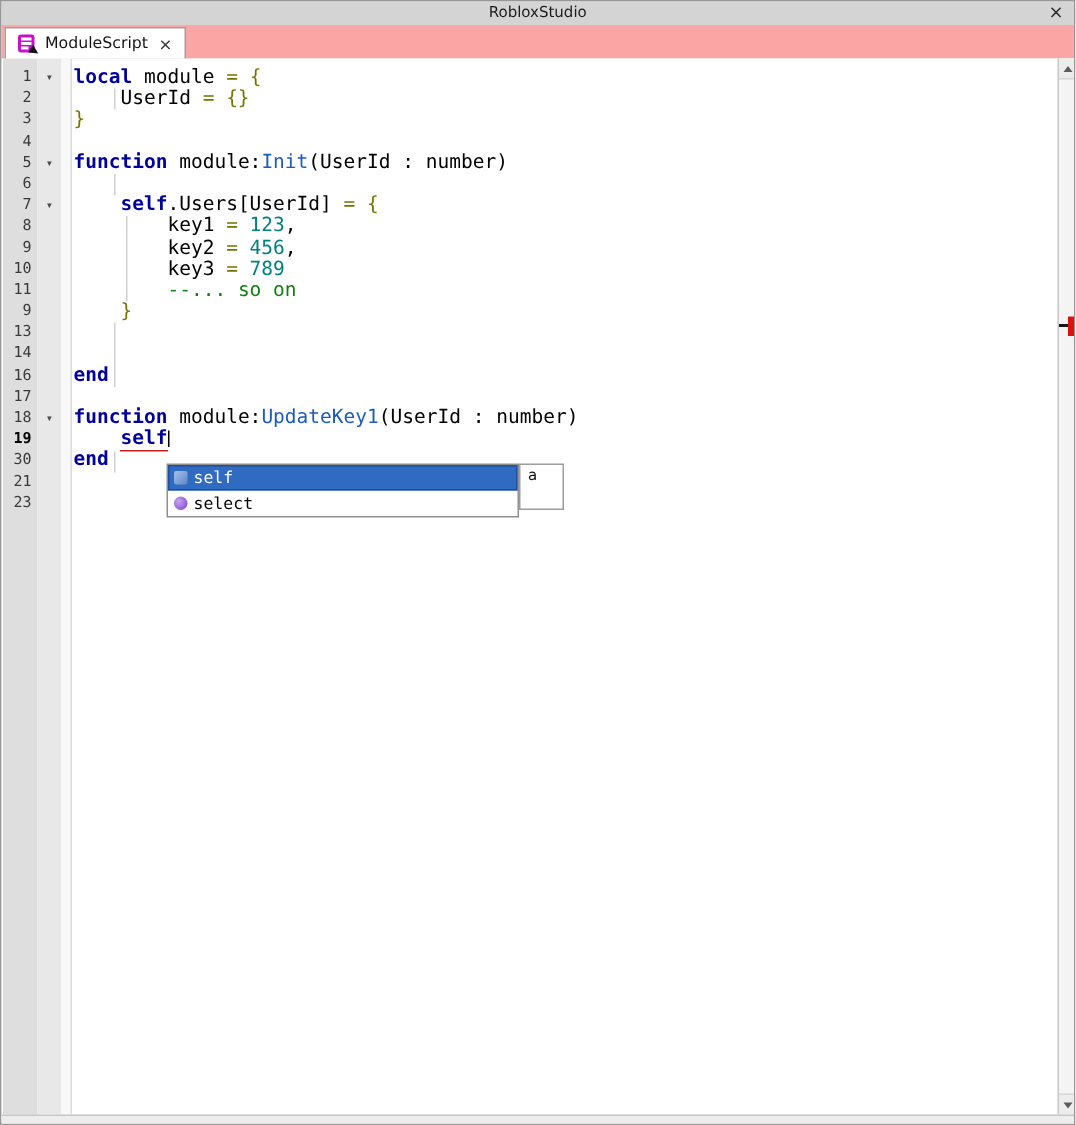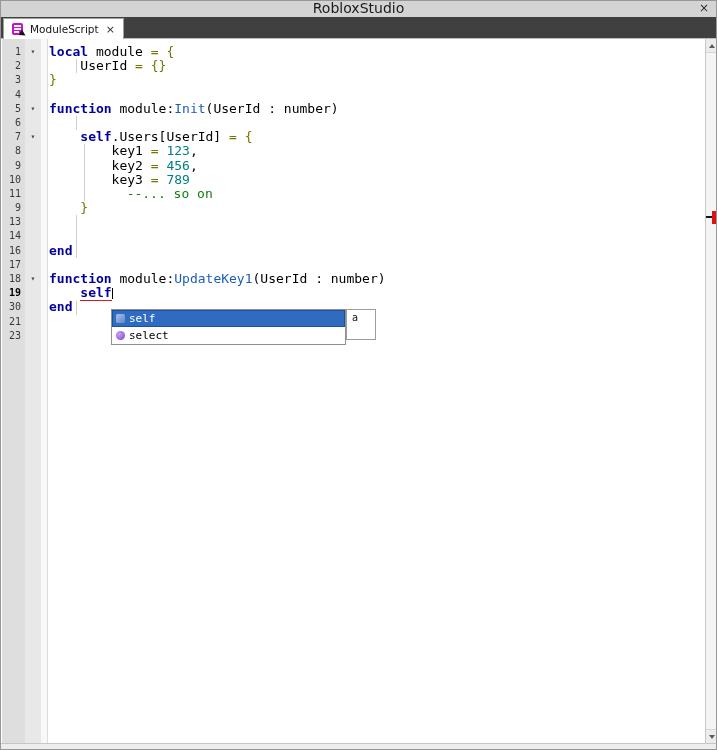--- a/index.html
+++ b/index.html
@@ -8,30 +8,30 @@
     border:1px solid #979797;background:#ffffff;overflow:hidden;
     font-family:"DejaVu Sans",sans-serif;
   }
   
   .titlebar{
     position:absolute;left:0;top:0;right:0;height:16px;
     background:#d4d4d4;border-bottom:1px solid #b2b2b2;
   }
   .title-text{
     position:absolute;left:0;right:0;top:0;height:16px;line-height:15px;
-    text-align:center;font-size:14px;color:#1b1b1b;
+    text-align:center;font-size:10px;color:#1b1b1b;
   }
   .win-close{
     position:absolute;right:7px;top:0;height:16px;line-height:15px;
     font-size:12px;color:#2a2a2a;cursor:default;
   }
   
   .tabbar{
     position:absolute;left:0;top:16px;right:0;height:22px;
-    background:#404040;border-bottom:1px solid #bdbdbd;box-sizing:border-box;
+    background:#fca5a5;border-bottom:1px solid #bdbdbd;box-sizing:border-box;
   }
   .tab{
     position:absolute;left:2px;top:1px;height:21px;box-sizing:border-box;
     background:#ffffff;border:1px solid #9f9f9f;border-bottom:none;
     display:flex;align-items:center;gap:5px;padding:0 8px;z-index:2;
   }
   .tab-label{font-size:10.5px;color:#141414;}
   .tab-close{font-size:11px;color:#333;margin-left:2px;}
   .ms-icon{position:relative;width:13px;height:13px;display:inline-block;}
   .ms-icon .sheet{
@@ -57,21 +57,21 @@
   .row{display:flex;height:14.2px;line-height:14.2px;font-family:"DejaVu Sans Mono",monospace;}
   .num{width:23px;box-sizing:border-box;text-align:right;padding-right:4px;
        font-size:10px;color:#3a3a3a;flex:none;}
   .num.cur{color:#000;font-weight:bold;}
   .fold{width:16px;text-align:center;font-size:8px;color:#4a4a4a;flex:none;line-height:14.2px;}
   .codecell{margin-left:6px;padding-left:2px;white-space:pre;font-size:13px;flex:1;}
   .t-k{color:#00009b;font-weight:bold;}
   .t-p{color:#000;}
   .t-m{color:#1c5dbb;}
   .t-n{color:#008080;}
-  .t-c{color:#0f7f0f;margin-left:15px;}
+  .t-c{color:#0f7f0f;}
   .t-o{color:#757500;}
   .t-e{color:#00009b;font-weight:bold;border-bottom:1.5px solid #cf1d1d;}
   .caret{display:inline-block;width:1.5px;height:11px;background:#000;vertical-align:-2px;}
   .guide{position:absolute;width:1px;background:#cfcfcf;z-index:0;}
   
   .popup{
     position:absolute;left:110px;top:270px;width:235px;box-sizing:border-box;
     background:#fff;border:1px solid #8f8f8f;z-index:10;
   }
   .ac-row{height:17px;display:flex;align-items:center;gap:4px;padding:0 4px;

